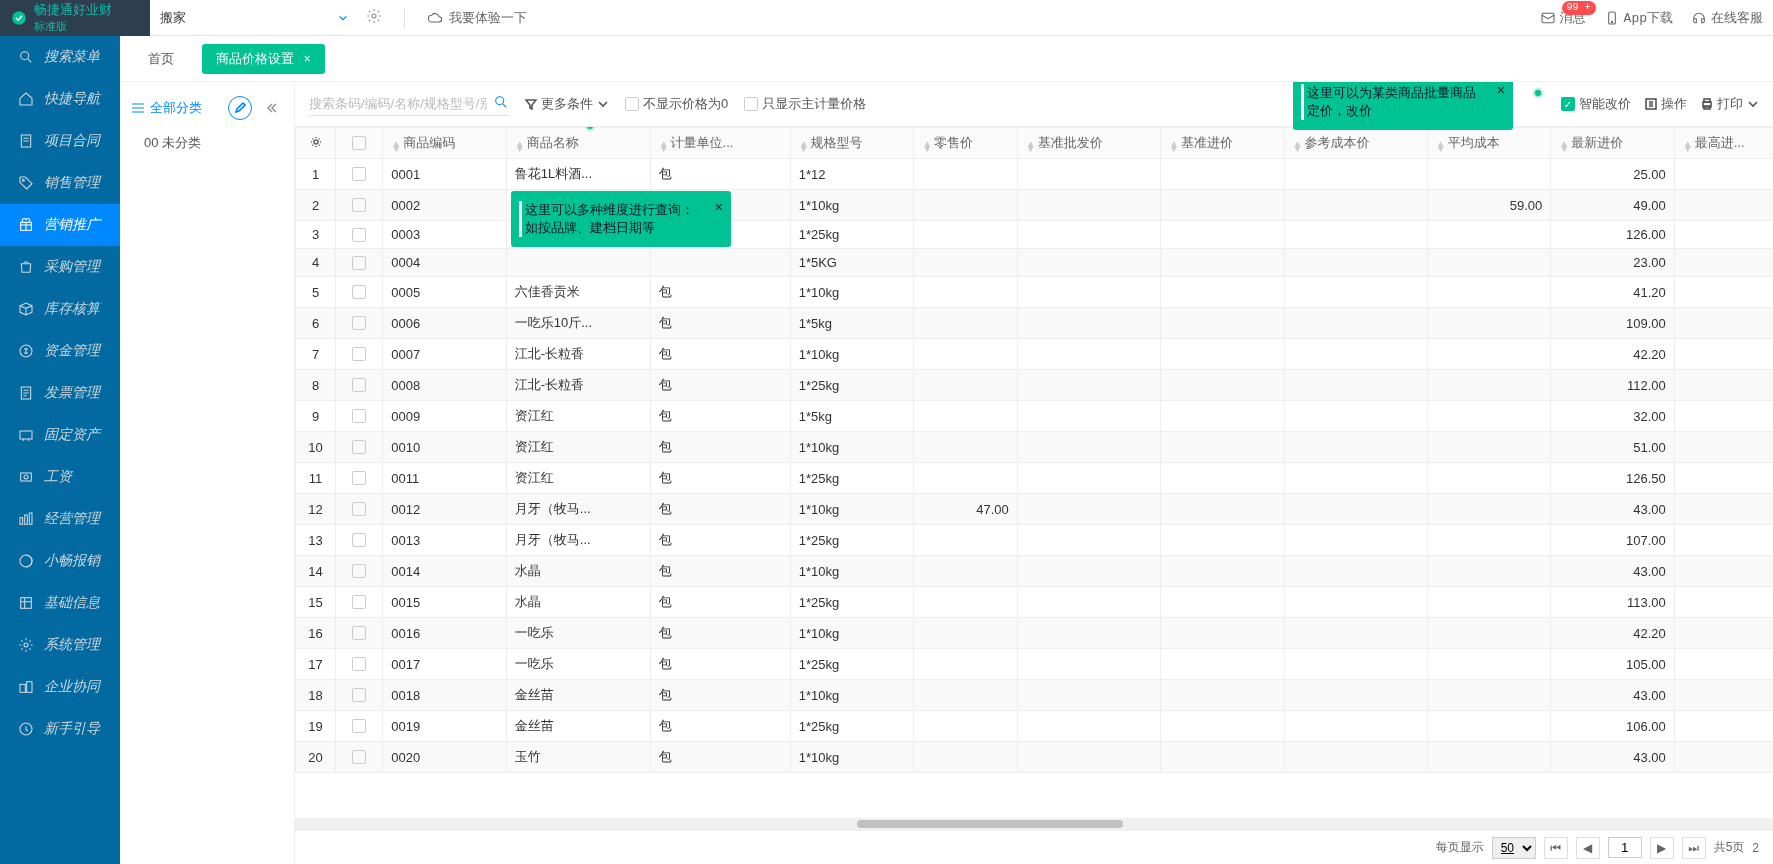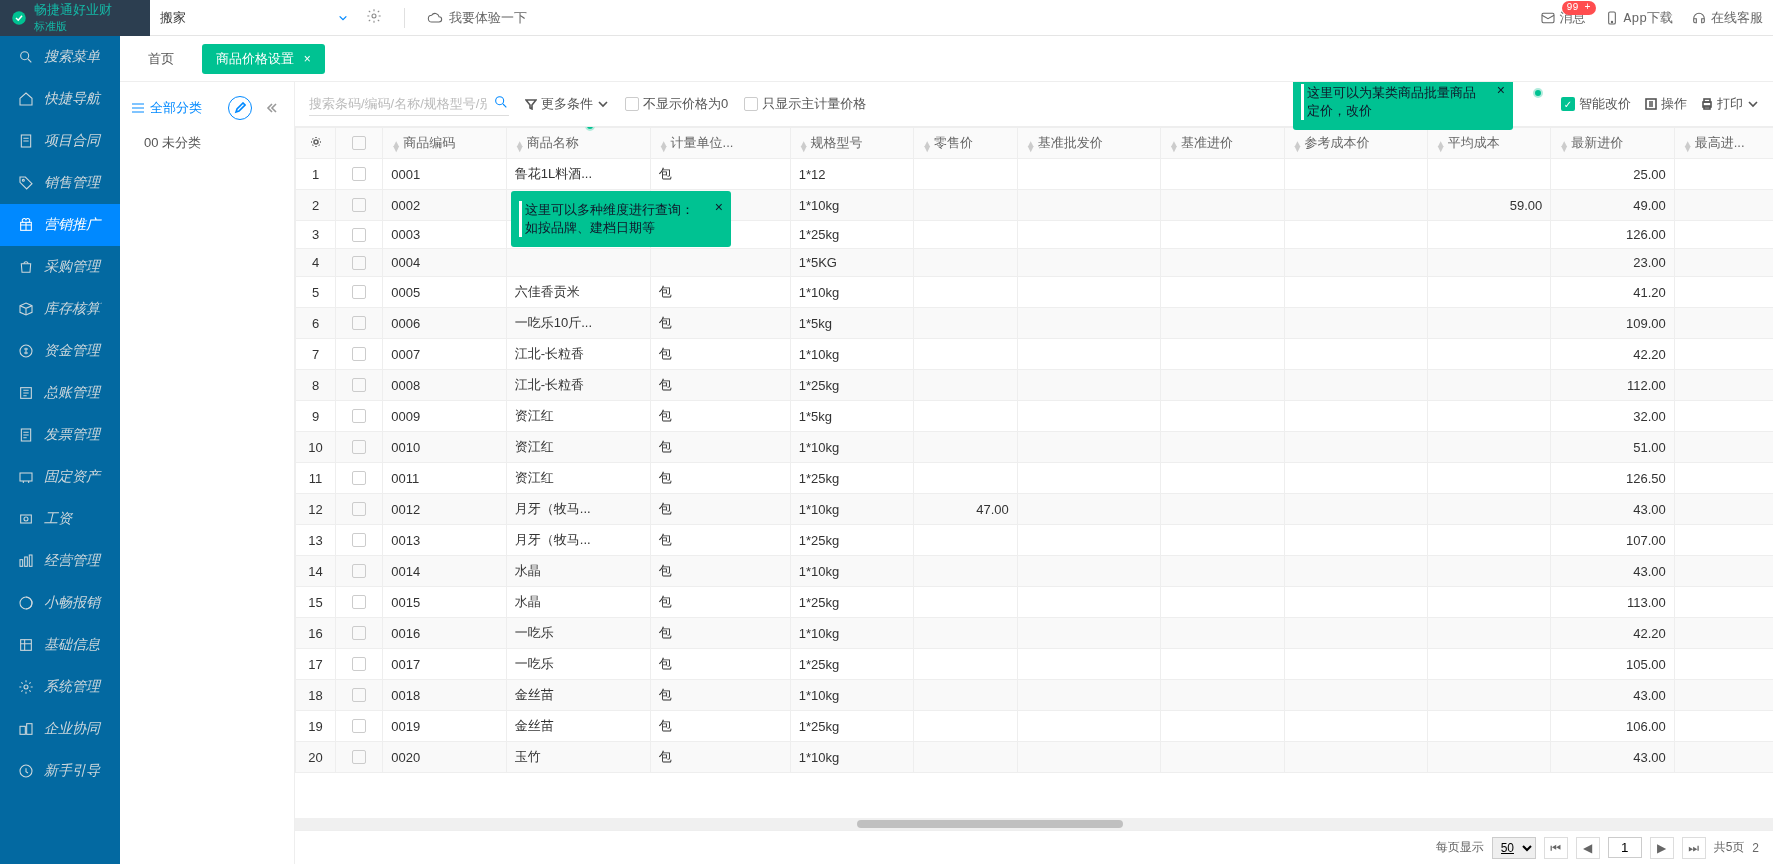--- a/index.html
+++ b/index.html
@@ -209,27 +209,20 @@
           <path d="M3 7l9 4 9-4M12 11v10"></path>
         </svg>
         <span>库存核算</span>
       </div>
       <div class="side-item">
         <svg class="side-icon" viewBox="0 0 24 24" stroke="currentColor" fill="none" stroke-width="1.6">
           <circle cx="12" cy="12" r="9"></circle>
           <path d="M12 7v10M9 9h6M9 15h6"></path>
         </svg>
         <span>资金管理</span>
-      </div>
-      <div class="side-item">
-        <svg class="side-icon" viewBox="0 0 24 24" stroke="currentColor" fill="none" stroke-width="1.6">
-          <rect x="4" y="4" width="16" height="16"></rect>
-          <path d="M8 8h8M8 12h8M8 16h5"></path>
-        </svg>
-        <span>总账管理</span>
       </div>
       <div class="side-item">
         <svg class="side-icon" viewBox="0 0 24 24" stroke="currentColor" fill="none" stroke-width="1.6">
           <rect x="5" y="3" width="14" height="18"></rect>
           <path d="M8 8h8M8 12h8M8 16h5"></path>
         </svg>
         <span>发票管理</span>
       </div>
       <div class="side-item">
         <svg class="side-icon" viewBox="0 0 24 24" stroke="currentColor" fill="none" stroke-width="1.6">

